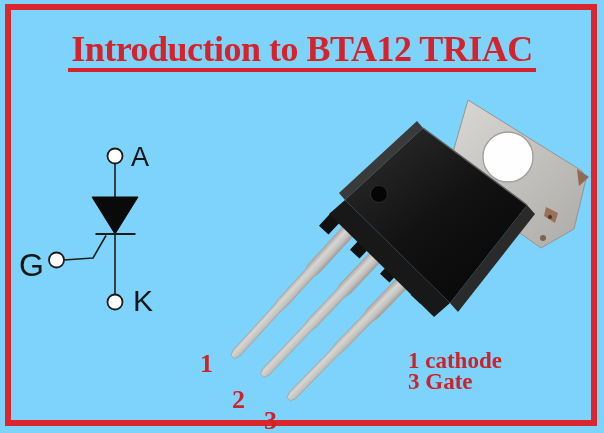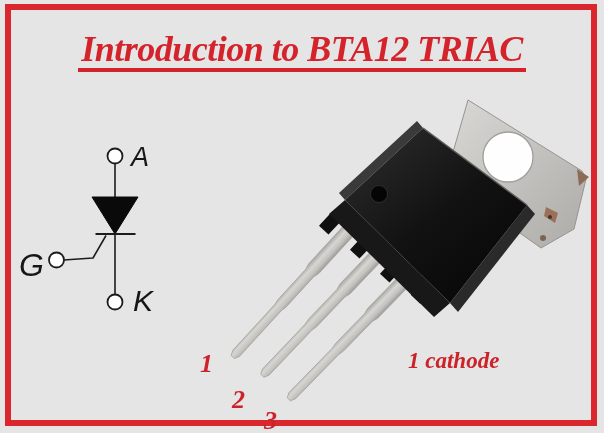--- a/index.html
+++ b/index.html
@@ -1,19 +1,18 @@
 <!DOCTYPE html>
 <html><head>
 <meta charset="utf-8">
 <style>
   html,body{margin:0;padding:0;background:#ffffff;}
   .canvas{
-    position:relative;width:604px;height:433px;background:#e5e5e5;overflow:hidden;
+    position:relative;width:604px;height:433px;background:#7dd3fc;overflow:hidden;
     font-family:"Liberation Sans",sans-serif;
-    font-style:italic;
   }
   .frame{
     position:absolute;left:5px;top:4px;width:592px;height:422px;
     border:6px solid #da272e;box-sizing:border-box;pointer-events:none;
   }
   .title-wrap{position:absolute;left:0;right:0;top:31px;text-align:center;}
   .title{
     display:inline-block;font-family:"Liberation Serif",serif;font-weight:bold;
     font-size:36px;line-height:1;color:#d4232a;letter-spacing:-0.5px;
     border-bottom:4px solid #d4232a;padding:0 3px 1px 3px;
@@ -116,15 +115,16 @@
       <circle cx="379" cy="194" r="8.5" fill="#050505" stroke="#333333" stroke-width="0.8"></circle>
     </g>
   </svg>
 
   <div class="pin-num" style="left:200px;top:351px;">1</div>
   <div class="pin-num" style="left:232px;top:387px;">2</div>
   <div class="pin-num" style="left:264px;top:408px;">3</div>
 
   <div class="legend">
     <div>1 cathode</div>
+    <div>3 Gate</div>
   </div>
 
 </div>
 
 </body></html>

